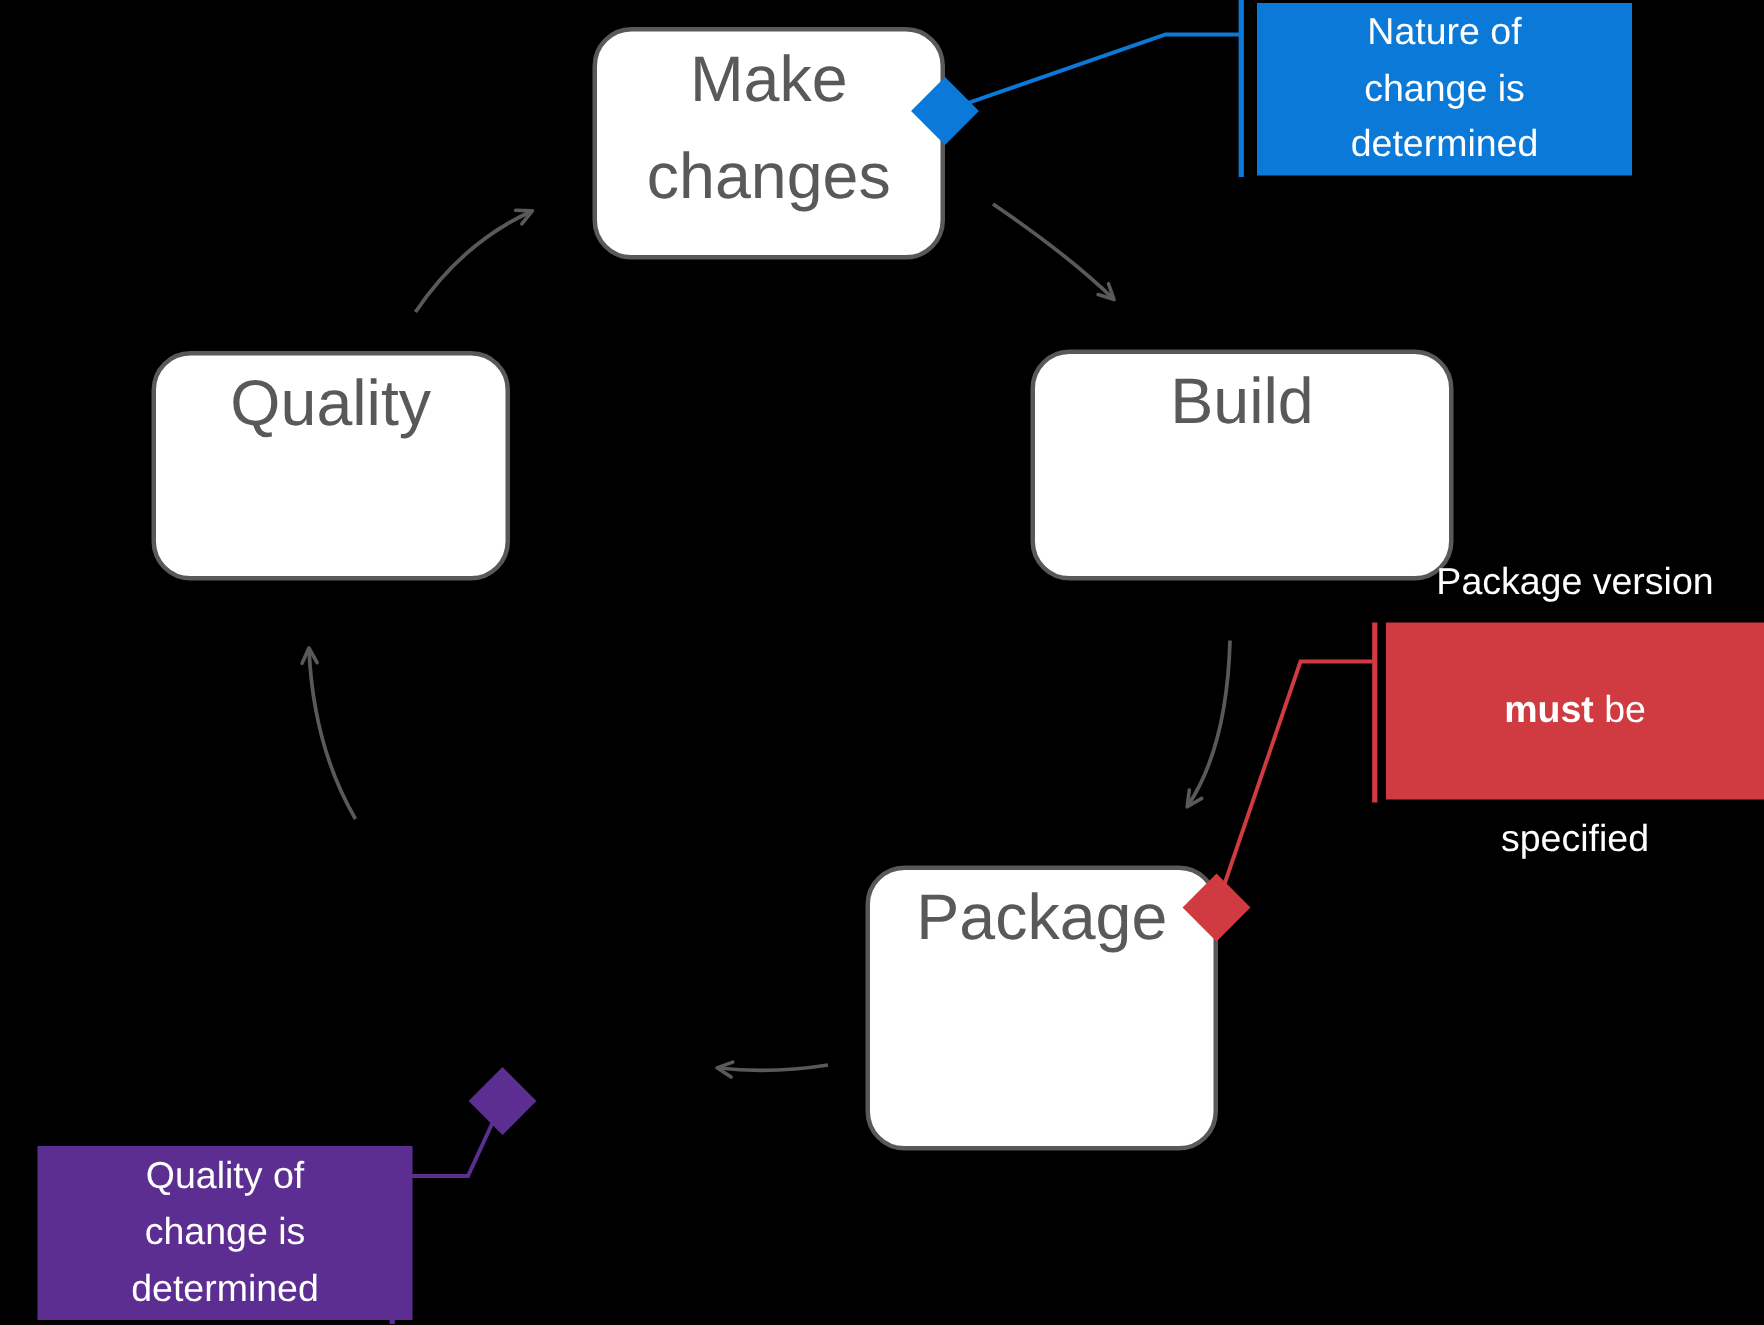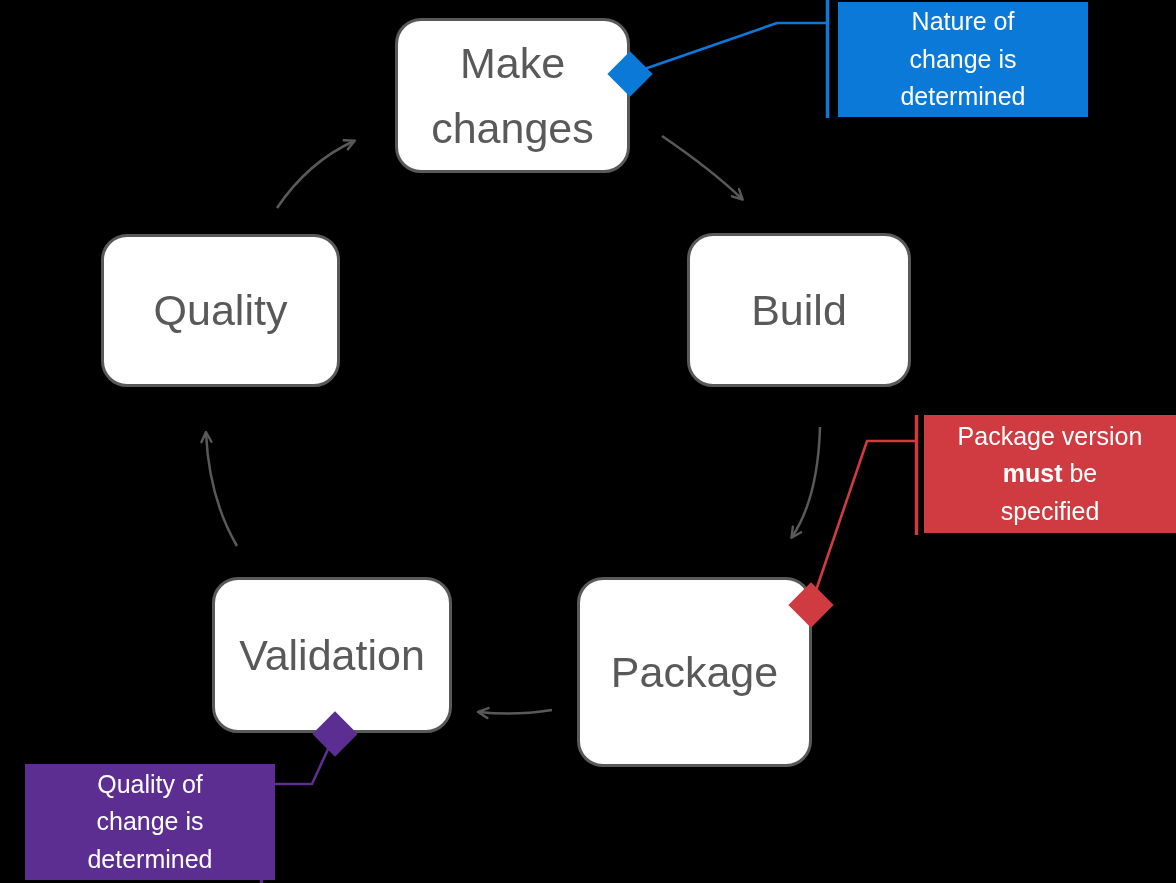--- a/index.html
+++ b/index.html
@@ -19,28 +19,27 @@
   .node {
     position: absolute;
     box-sizing: border-box;
     background: #ffffff;
     border: 3px solid #595959;
     border-radius: 26px;
     color: #595959;
     font-size: 43px;
     line-height: 1.5;
     display: flex;
-    align-items: center;
     justify-content: center;
     text-align: center;
     padding: 0 14px;
     z-index: 1;
   }
   #node-make-changes { left: 395px; top: 18px;  width: 235px; height: 155px; }
-  #node-build        { left: 687px; top: 233px; width: 224px; height: 154px; }
+  #node-build        { left: 687px; top: 233px; width: 282px; height: 154px; }
   #node-release      { left: 101px; top: 234px; width: 239px; height: 153px; }
   #node-package      { left: 577px; top: 577px; width: 235px; height: 190px; }
   #node-validation   { left: 212px; top: 577px; width: 240px; height: 156px; }
 
   
   #overlay {
     position: absolute;
     left: 0; top: 0;
     width: 1176px;
     height: 883px;
@@ -57,43 +56,40 @@
     line-height: 1.5;
     display: flex;
     flex-direction: column;
     align-items: center;
     justify-content: center;
     text-align: center;
     z-index: 3;
     padding: 4px 8px;
   }
   #callout-nature   { left: 838px; top: 2px;   width: 250px; height: 115px; background: #0b79d8; }
-  #callout-version  { left: 924px; top: 415px; width: 252px; height: 118px; background: #cf3b40; }
+  #callout-version  { left: 924px; top: 415px; width: 252px; height: 118px; background: #cf3b40; gap: 48px; }
   #callout-quality  { left: 0px;   top: 764px; width: 250px; height: 116px; background: #5c2e91; margin-left: 25px; }
   .callout b { font-weight: bold; }
 </style>
 </head>
 <body>
 
 <div id="stage">
 
   <div class="node" id="node-make-changes">
     <span>Make changes</span>
   </div>
   <div class="node" id="node-build">
     <span>Build</span>
   </div>
   <div class="node" id="node-release">
     <span>Quality</span>
   </div>
   <div class="node" id="node-package">
     <span>Package</span>
-  </div>
-  <div class="node" id="node-validation">
-    <span>Validation</span>
   </div>
 
   <svg id="overlay" viewBox="0 0 1176 883" xmlns="http://www.w3.org/2000/svg">
     <defs>
       <marker id="arrowhead" markerUnits="userSpaceOnUse" markerWidth="18" markerHeight="16" refX="11" refY="7" orient="auto">
         <path d="M2,2 L12,7 L2,12" fill="none" stroke="#595959" stroke-width="2.4" stroke-linecap="round" stroke-linejoin="round"></path>
       </marker>
     </defs>
 
     <path d="M 277,208 Q 308,162 354,141" fill="none" stroke="#595959" stroke-width="2.5" marker-end="url(#arrowhead)"></path>

